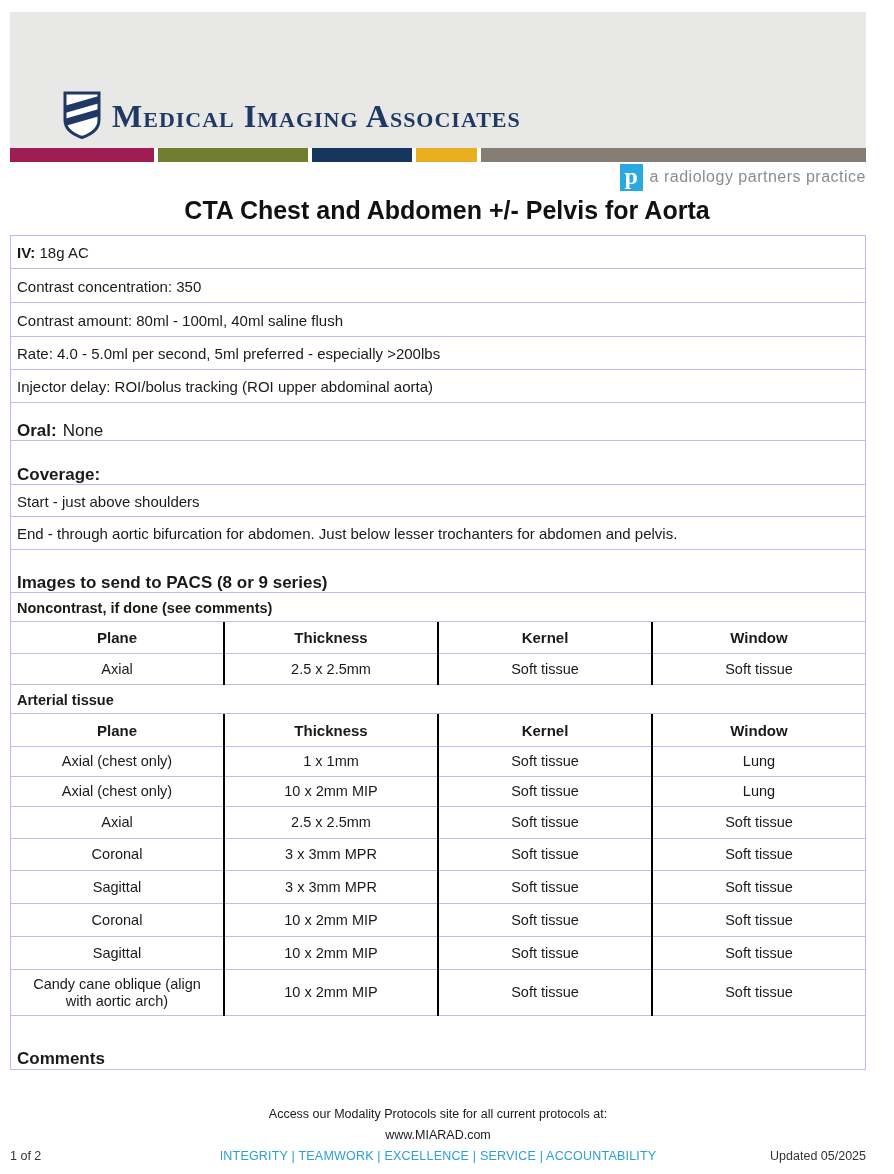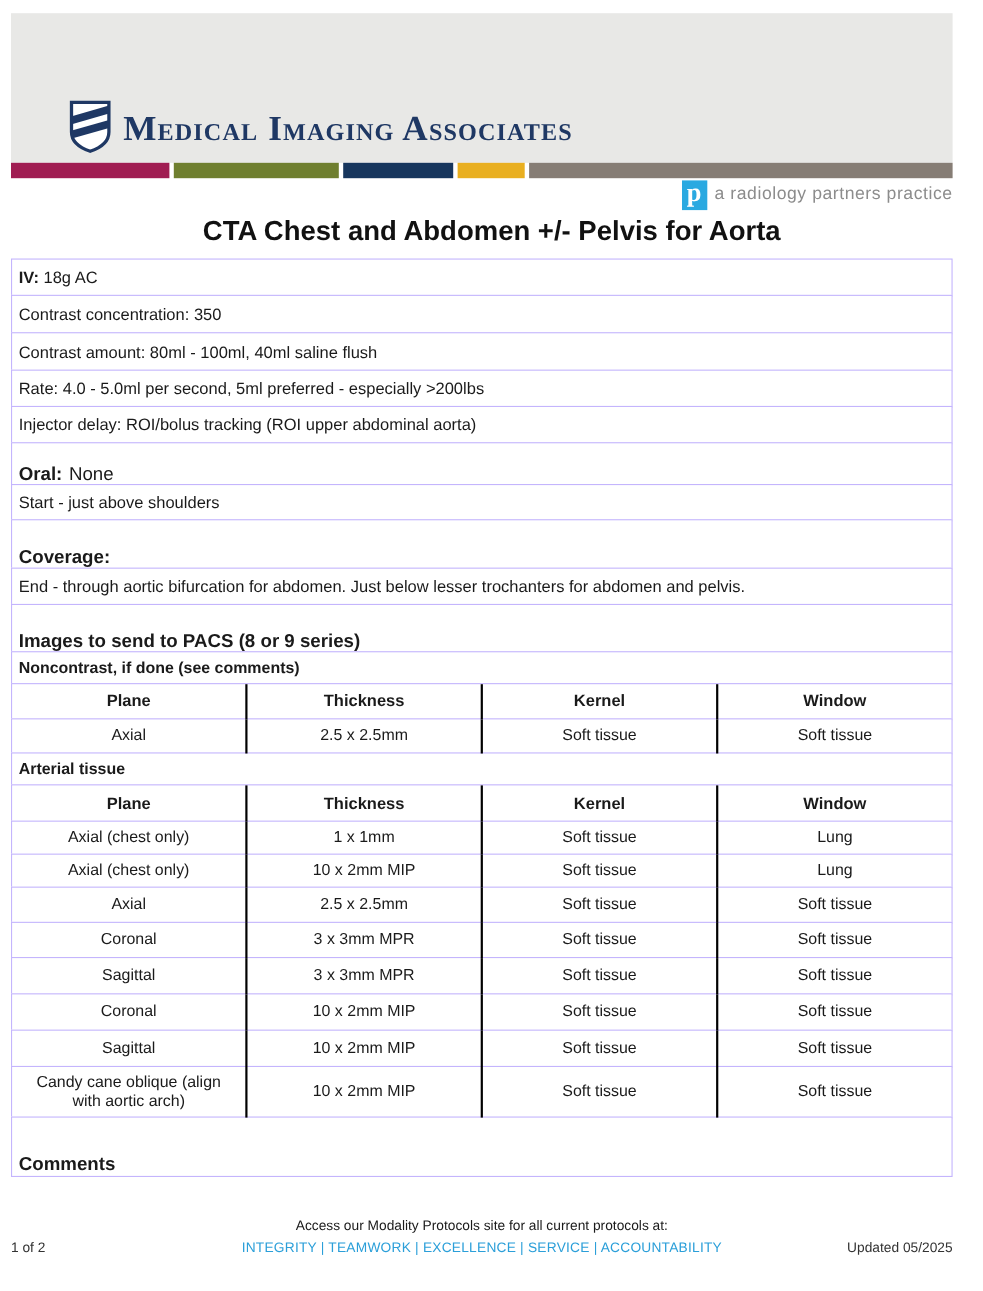--- a/index.html
+++ b/index.html
@@ -106,22 +106,22 @@
   <div class="row h36">Contrast concentration: 350</div>
   <div class="row h36">Contrast amount: 80ml - 100ml, 40ml saline flush</div>
   <div class="row h35">Rate: 4.0 - 5.0ml per second, 5ml preferred - especially &gt;200lbs</div>
   <div class="row h35">Injector delay: ROI/bolus tracking (ROI upper abdominal aorta)</div>
 
   <div class="row h40 big">
     <span>Oral:</span>
     <span class="val">None</span>
   </div>
 
+  <div class="row h46 big">Coverage:</div>
   <div class="row h34">Start - just above shoulders</div>
-  <div class="row h46 big">Coverage:</div>
   <div class="row h35">End - through aortic bifurcation for abdomen. Just below lesser trochanters for abdomen and pelvis.</div>
 
   <div class="row h45 big">Images to send to PACS (8 or 9 series)</div>
   <div class="row h31 smallbold">Noncontrast, if done (see comments)</div>
 
   <div class="cells hdr h34">
     <div class="cell">Plane</div>
     <div class="cell">Thickness</div>
     <div class="cell">Kernel</div>
     <div class="cell">Window</div>
@@ -188,18 +188,19 @@
     <div class="cell">10 x 2mm MIP</div>
     <div class="cell">Soft tissue</div>
     <div class="cell">Soft tissue</div>
   </div>
 
   <div class="row h55 big">Comments</div>
 </div>
 
 <div class="footer">
   <div class="f-center">Access our Modality Protocols site for all current protocols at:</div>
+  <div class="f-center">www.MIARAD.com</div>
   <div class="f-bottom">
     <div class="f-page">1 of 2</div>
     <div class="f-values">INTEGRITY | TEAMWORK | EXCELLENCE | SERVICE | ACCOUNTABILITY</div>
     <div class="f-updated">Updated 05/2025</div>
   </div>
 </div>
 
 </body></html>

